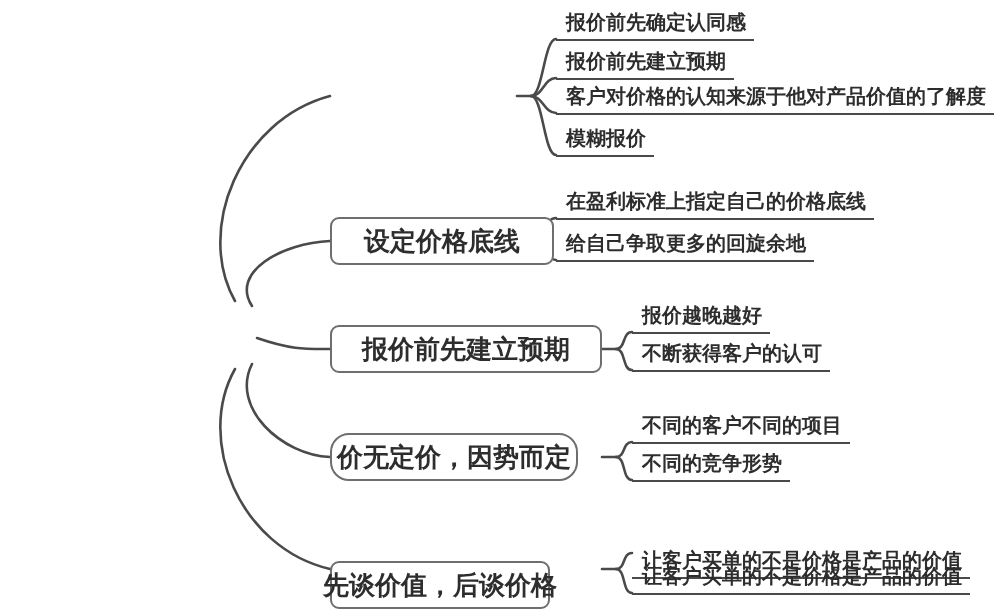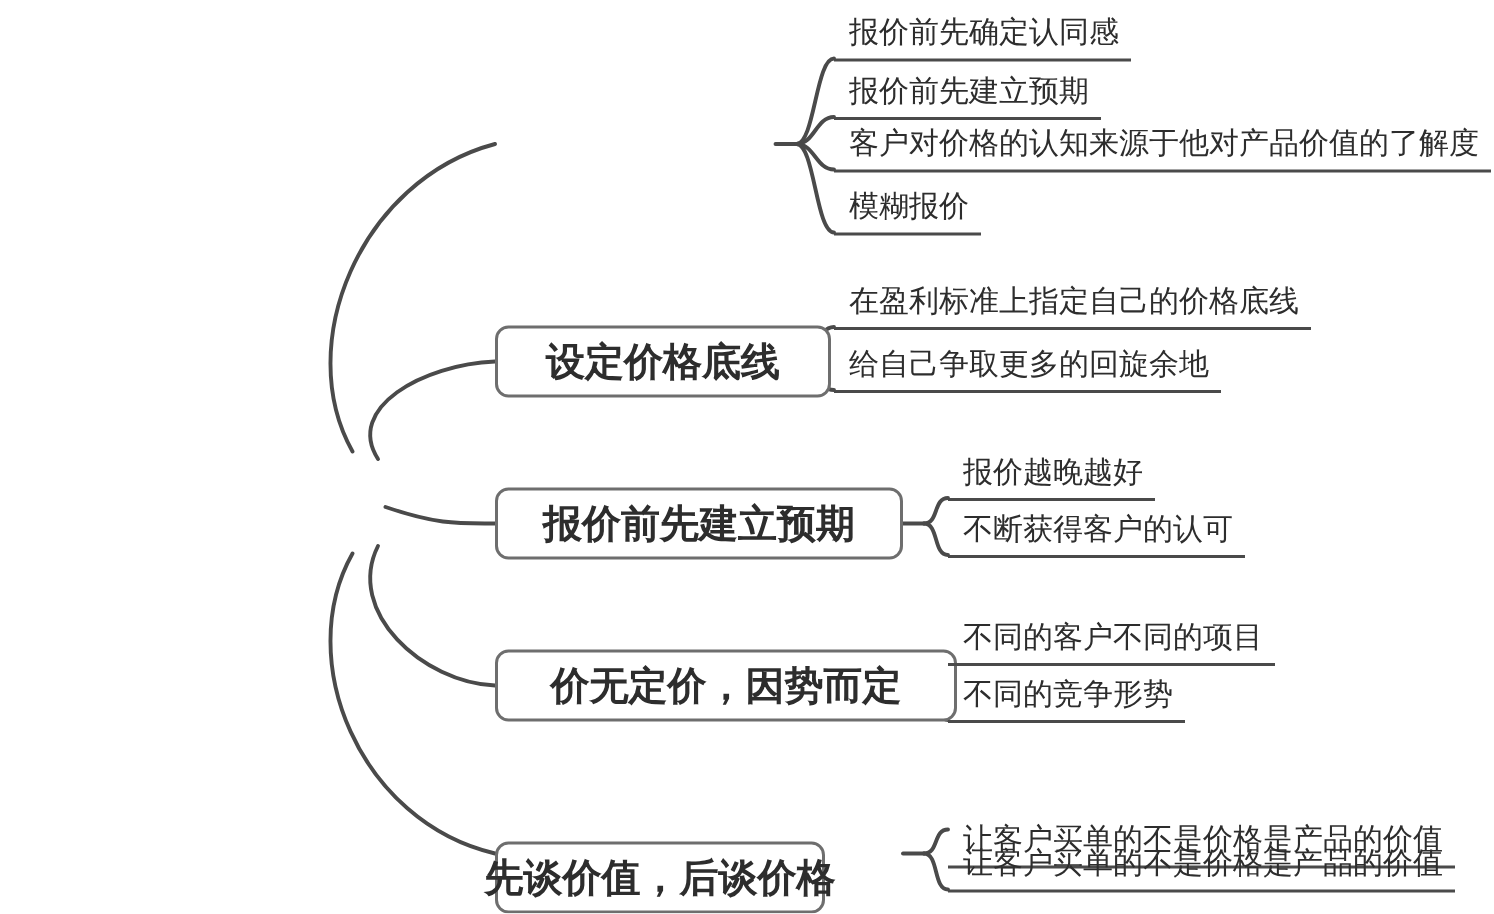--- a/index.html
+++ b/index.html
@@ -24,25 +24,25 @@
   }
   .branch-node{
     position:absolute;z-index:2;box-sizing:border-box;height:48px;
     background:#ffffff;border:2px solid var(--box-border);border-radius:9px;
     display:flex;align-items:center;justify-content:center;
     font-size:26px;font-weight:bold;color:var(--node-text);white-space:nowrap;
   }
   .b1{left:330px;top:72px;width:187px;}
   .b2{left:330px;top:217px;width:224px;}
   .b3{left:330px;top:325px;width:272px;}
-  .b4{left:330px;top:433px;width:308px;}
+  .b4{left:330px;top:433px;width:248px;border-radius:19px;}
   .b5{left:330px;top:561px;width:220px;}
   .leaf-node{
     position:absolute;z-index:2;white-space:nowrap;
-    font-size:20px;line-height:25px;font-weight:normal;color:var(--node-text);
+    font-size:20px;line-height:25px;font-weight:bold;color:var(--node-text);
     padding:0 8px 4px 10px;border-bottom:2px solid var(--line);
   }
   .g1{left:556px;} .g2{left:556px;} .g3{left:632px;} .g4{left:632px;} .g5{left:632px;}
   .l1a{top:10px;} .l1b{top:49px;} .l1c{top:84px;} .l1d{top:126px;}
   .l2a{top:189px;} .l2b{top:231px;}
   .l3a{top:303px;} .l3b{top:341px;}
   .l4a{top:413px;} .l4b{top:451px;}
   .l5a{top:524px;margin-top:24px;} .l5b{top:564px;}
 </style>
 </head>

